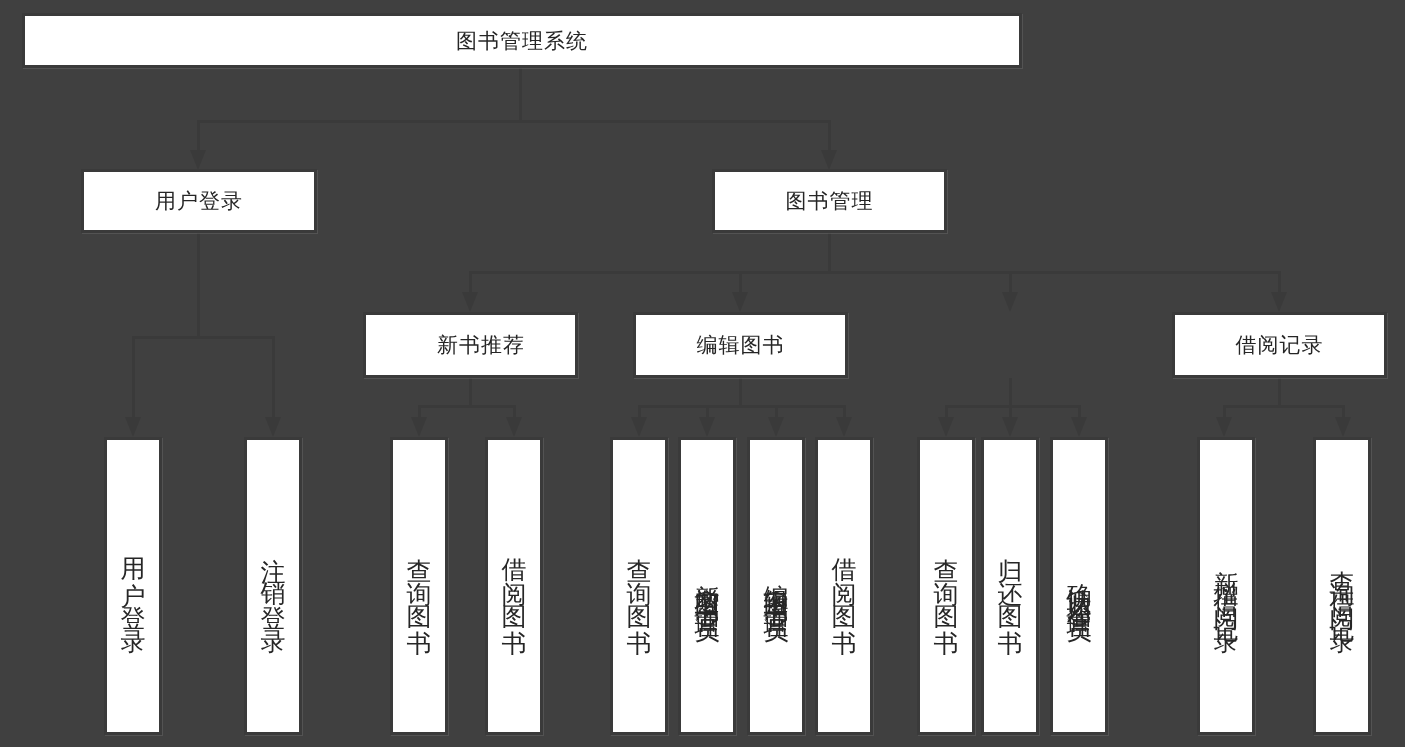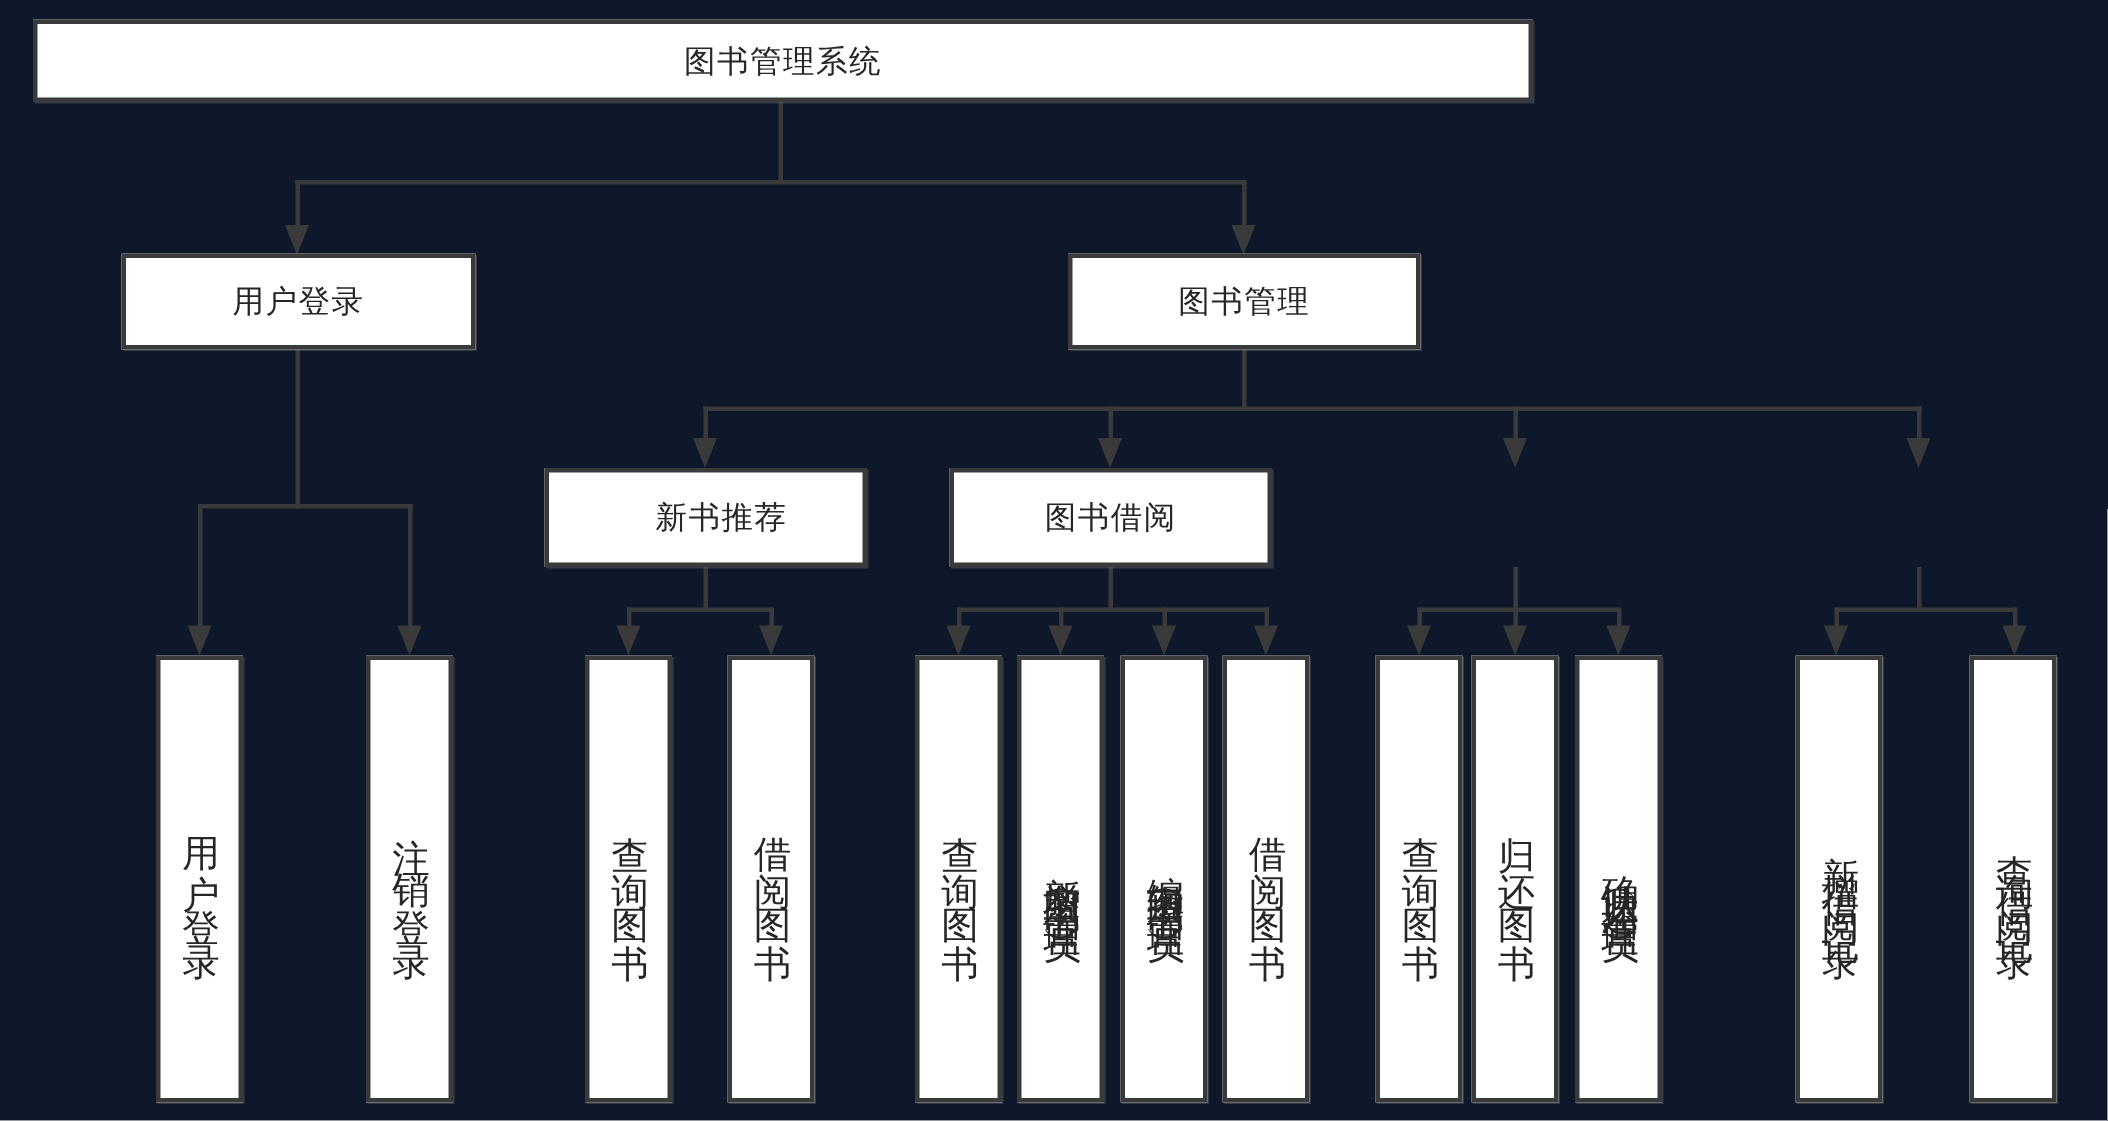--- a/index.html
+++ b/index.html
@@ -1,17 +1,17 @@
 <!DOCTYPE html>
 <html><head>
 <meta charset="utf-8">
 <style>
   html,body{margin:0;padding:0;background:#ffffff;}
   body{font-family:"Liberation Sans",sans-serif;}
-  .canvas{position:relative;width:1405px;height:747px;background:#0f172a;overflow:hidden;}
+  .canvas{position:relative;width:1405px;height:747px;background:#404040;overflow:hidden;}
 
   
   .box{position:absolute;background:#ffffff;border:3px solid #3a3a3a;
        display:flex;align-items:center;justify-content:center;box-sizing:border-box;
        box-shadow:1px 1px 0 rgba(120,120,120,.35);}
   .box .lbl{color:#262626;font-size:21px;letter-spacing:1px;white-space:nowrap;}
   .root .lbl{font-size:21px;}
 
   
   .tall{position:absolute;width:58px;height:298px;background:#ffffff;border:3px solid #3a3a3a;
@@ -103,21 +103,24 @@
     <span class="lbl">用户登录</span>
   </div>
   <div class="box" style="left:712px;top:169px;width:235px;height:64px;">
     <span class="lbl">图书管理</span>
   </div>
 
   <div class="box" style="left:363px;top:312px;width:215px;height:66px;padding-left:21px;">
     <span class="lbl">新书推荐</span>
   </div>
   <div class="box" style="left:633px;top:312px;width:215px;height:66px;">
-    <span class="lbl">图书借阅</span>
+    <span class="lbl">编辑图书</span>
+  </div>
+  <div class="box" style="left:1172px;top:312px;width:215px;height:66px;">
+    <span class="lbl">借阅记录</span>
   </div>
 
   <div class="tall" style="left:104px;top:437px;">
     <span class="vlbl ls4">用户登录</span>
   </div>
   <div class="tall" style="left:244px;top:437px;">
     <span class="vlbl ls4">注销登录</span>
   </div>
 
   <div class="tall" style="left:390px;top:437px;">

